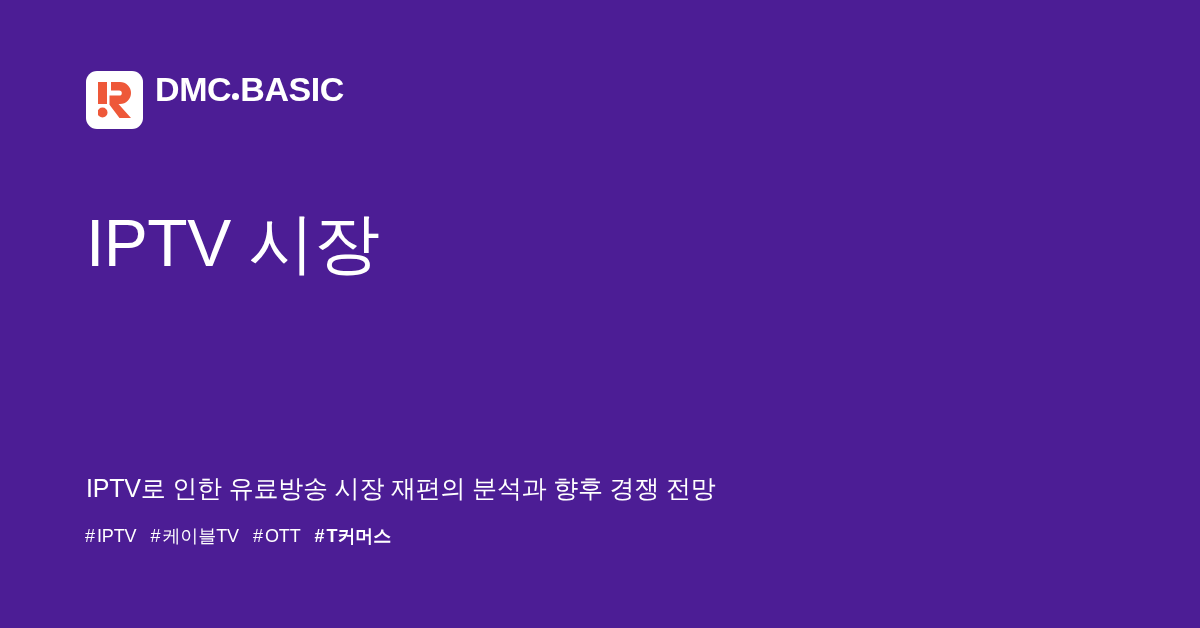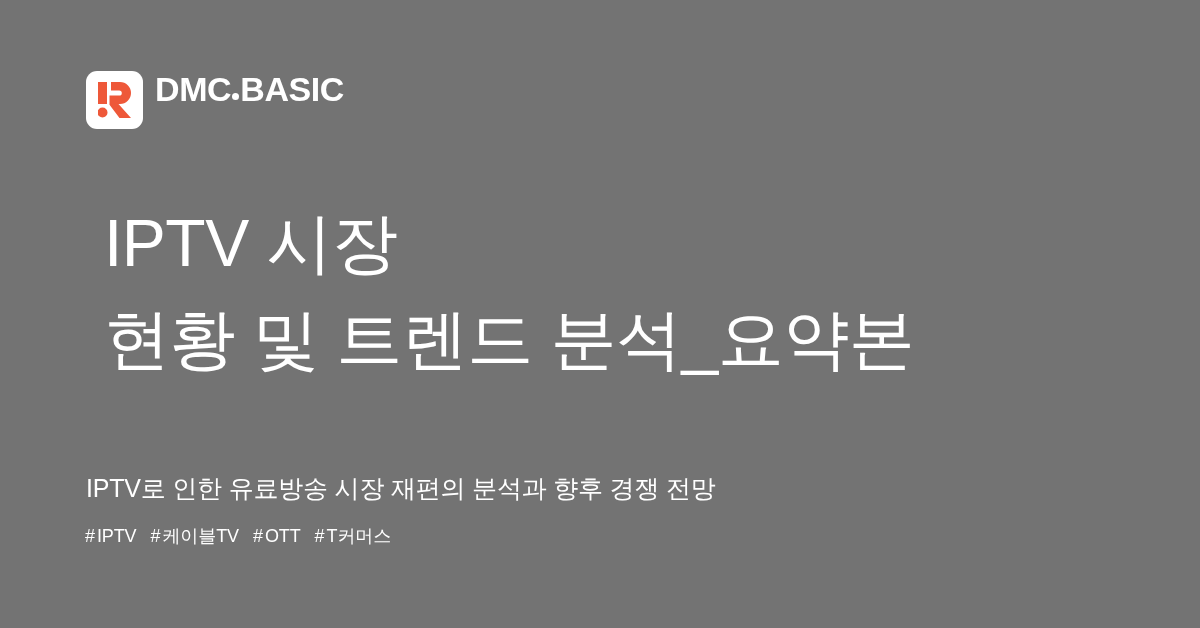--- a/index.html
+++ b/index.html
@@ -87,21 +87,20 @@
     line-height: 1.05;
     white-space: nowrap;
   }
 
   
   .headline {
     position: absolute;
     left: 86px;
     top: 196px;
     color: #ffffff;
-    margin-left: 18px;
   }
 
   .headline-line {
     font-size: 66px;
     font-weight: 300;
     line-height: 1.45;
     letter-spacing: -0.5px;
     white-space: nowrap;
   }
 
@@ -131,30 +130,31 @@
     line-height: 1.3;
     white-space: nowrap;
   }
 
   .tag {
     margin-right: 14px;
   }
 
   .tag:last-child {
     margin-right: 0;
+    font-weight: bold;
   }
 
   .tag .hash {
     margin-right: 2px;
   }
 </style>
 </head>
 <body>
 
-<div class="cover" style="background: #737373; color: rgb(255, 255, 255);">
+<div class="cover" style="background: #4c1d95; color: rgb(255, 255, 255);">
 
   <div class="brand">
 
     <div class="brand-mark">
       <svg width="34" height="36" viewBox="0 0 34 36" aria-hidden="true">
 
         <rect x="0" y="0" width="9" height="22" fill="#ee5839"></rect>
 
         <circle cx="4.5" cy="30.5" r="5" fill="#ee5839"></circle>
 
@@ -168,21 +168,20 @@
         <span>DMC</span>
         <span class="wm-dot"></span>
         <span>BASIC</span>
       </div>
     </div>
 
   </div>
 
   <div class="headline">
     <div class="headline-line">IPTV 시장</div>
-    <div class="headline-line">현황 및 트렌드 분석_요약본</div>
   </div>
 
   <div class="subtitle">IPTV로 인한 유료방송 시장 재편의 분석과 향후 경쟁 전망</div>
 
   <div class="tags">
     <span class="tag"><span class="hash">#</span><span>IPTV</span></span>
     <span class="tag"><span class="hash">#</span><span>케이블TV</span></span>
     <span class="tag"><span class="hash">#</span><span>OTT</span></span>
     <span class="tag"><span class="hash">#</span><span>T커머스</span></span>
   </div>

